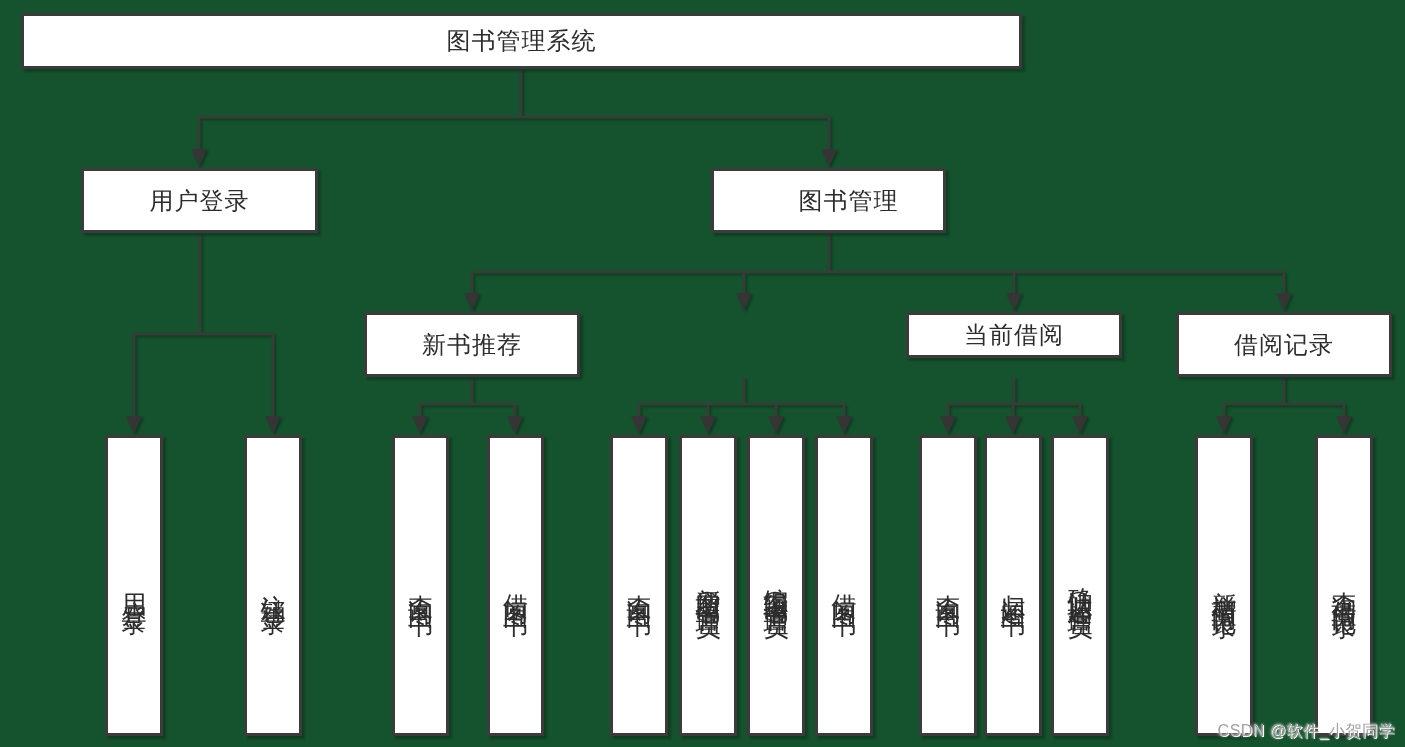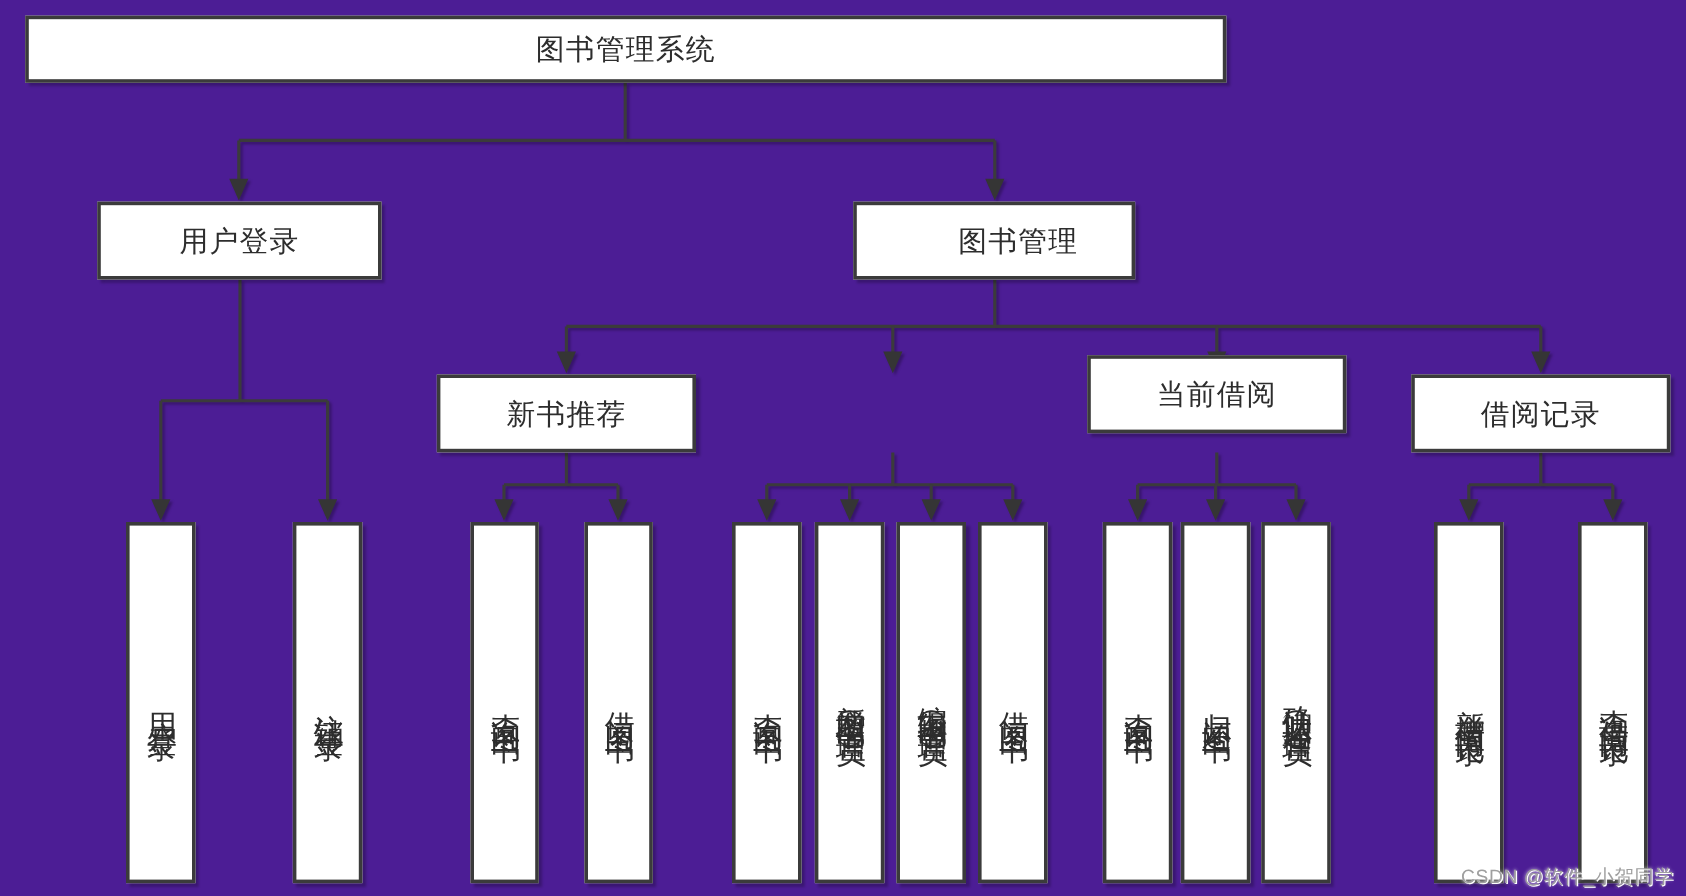--- a/index.html
+++ b/index.html
@@ -4,21 +4,21 @@
 <style>
   html, body {
     margin: 0;
     padding: 0;
     background: #ffffff;
   }
   .stage {
     position: relative;
     width: 1405px;
     height: 747px;
-    background: #4c1d95;
+    background: #14532d;
     overflow: hidden;
     font-family: "Liberation Sans", sans-serif;
     color: #2d2d2d;
   }
   .connectors {
     position: absolute;
     left: 0;
     top: 0;
     width: 1405px;
     height: 747px;
@@ -132,21 +132,21 @@
   <div class="node" style="left:81px; top:168px; width:237px; height:65px;">
     <span class="h-label">用户登录</span>
   </div>
   <div class="node" style="left:711px; top:168px; width:235px; height:65px;padding-left:40px;">
     <span class="h-label">图书管理</span>
   </div>
 
   <div class="node" style="left:364px; top:312px; width:216px; height:65px;">
     <span class="h-label">新书推荐</span>
   </div>
-  <div class="node" style="left:906px; top:296px; width:216px; height:65px;">
+  <div class="node" style="left:906px; top:312px; width:216px; height:46px;">
     <span class="h-label">当前借阅</span>
   </div>
   <div class="node" style="left:1176px; top:312px; width:216px; height:65px;">
     <span class="h-label">借阅记录</span>
   </div>
 
   <div class="node leaf" style="left:105px; top:435px; width:58px; height:301px;">
     <span class="v-label" style="letter-spacing: 6px;">用户登录</span>
   </div>
   <div class="node leaf" style="left:244px; top:435px; width:58px; height:301px;">

